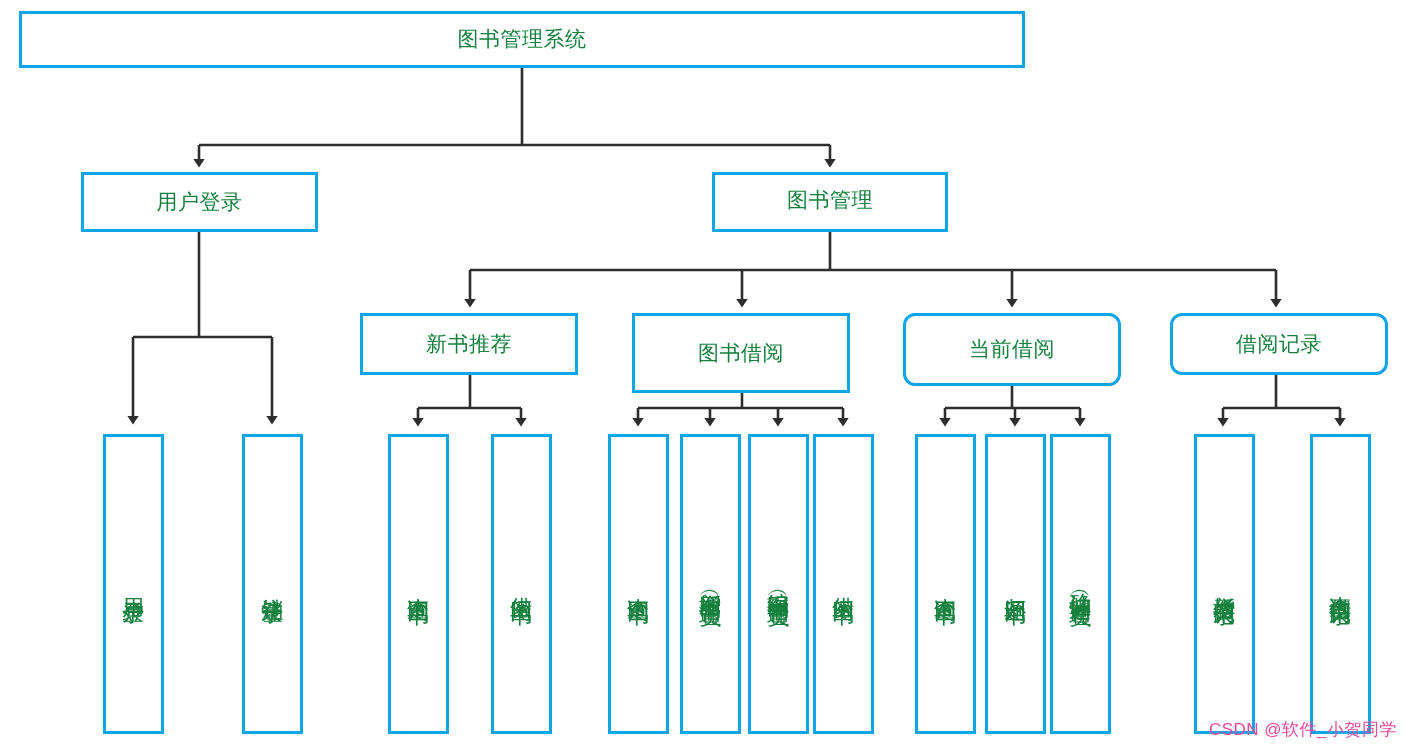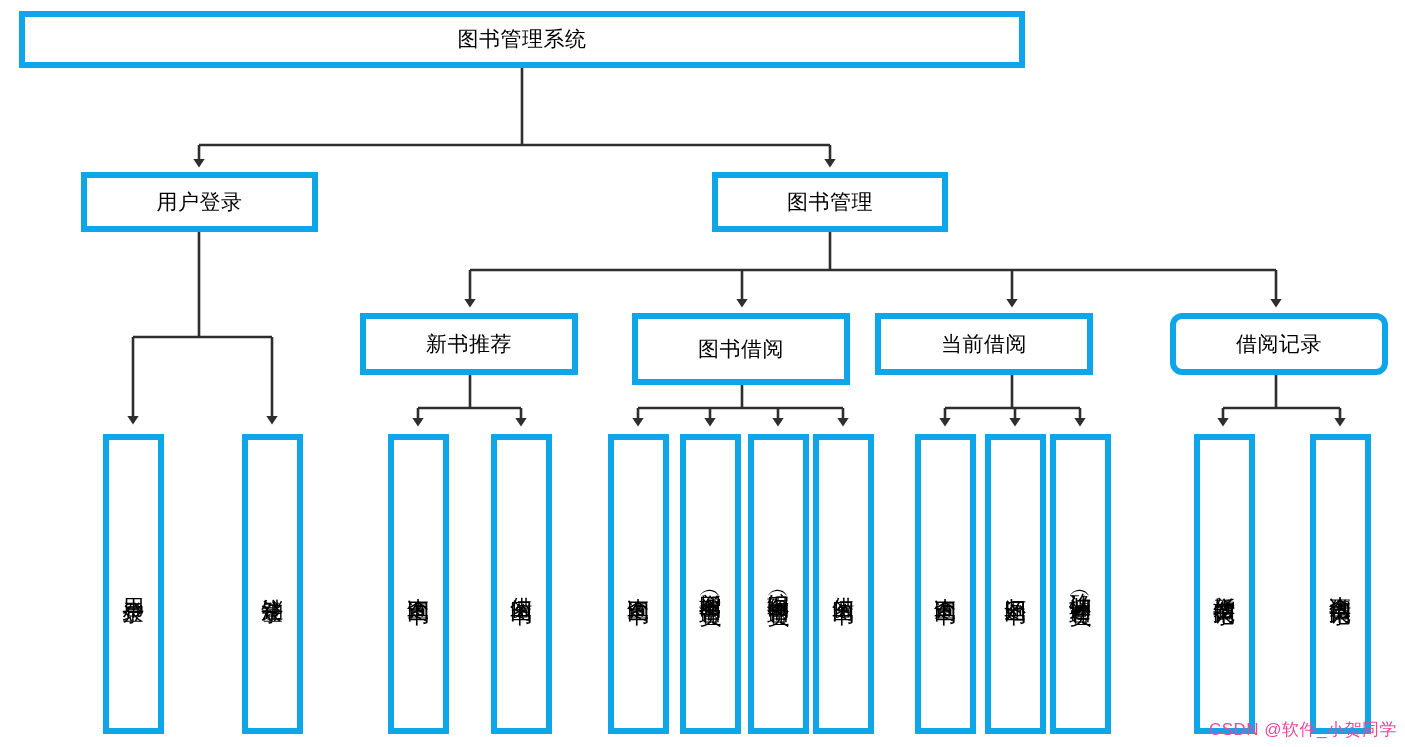--- a/index.html
+++ b/index.html
@@ -8,27 +8,27 @@
     background:#ffffff;
     font-family:"Liberation Sans","DejaVu Sans",sans-serif;
     overflow:hidden;
   }
   #canvas{position:relative;width:1405px;height:747px;}
 
   svg#wires{position:absolute;left:0;top:0;width:1405px;height:747px;}
 
   .node{
     position:absolute;
-    border:6px solid #0ea5e9;
+    border:3px solid #0ea5e9;
     background:#ffffff;
     box-sizing:border-box;
     display:flex;
     align-items:center;
     justify-content:center;
-    color:#000000;
+    color:#15803d;
   }
   .node .lbl{
     font-size:21px;
     line-height:1.15;
     letter-spacing:0.5px;
     white-space:nowrap;
   }
 
   
   .node.horiz .lbl{writing-mode:horizontal-tb;}
@@ -117,33 +117,33 @@
   </svg>
 
   <div class="node horiz" style="left:19px;top:11px;width:1006px;height:57px;">
     <span class="lbl">图书管理系统</span>
   </div>
 
   <div class="node horiz" style="left:81px;top:172px;width:237px;height:60px;">
     <span class="lbl">用户登录</span>
   </div>
 
-  <div class="node horiz" style="left:712px;top:172px;width:236px;height:60px;">
+  <div class="node horiz" style="left:712px;top:172px;width:236px;height:60px;font-family:Liberation Mono, monospace;">
     <span class="lbl">图书管理</span>
   </div>
 
   <div class="node horiz" style="left:360px;top:313px;width:218px;height:62px;">
     <span class="lbl">新书推荐</span>
   </div>
 
-  <div class="node horiz" style="left:632px;top:313px;width:218px;height:72px;">
+  <div class="node horiz" style="left:632px;top:313px;width:218px;height:80px;">
     <span class="lbl">图书借阅</span>
   </div>
 
-  <div class="node horiz" style="left:875px;top:313px;width:218px;height:62px;">
+  <div class="node horiz" style="left:903px;top:313px;width:218px;height:73px;border-radius:12px;">
     <span class="lbl">当前借阅</span>
   </div>
 
   <div class="node horiz" style="left:1170px;top:313px;width:218px;height:62px;border-radius:12px;">
     <span class="lbl">借阅记录</span>
   </div>
 
   <div class="node vert" style="left:103px;top:434px;width:61px;height:300px;">
     <span class="lbl">用户登录</span>
   </div>

